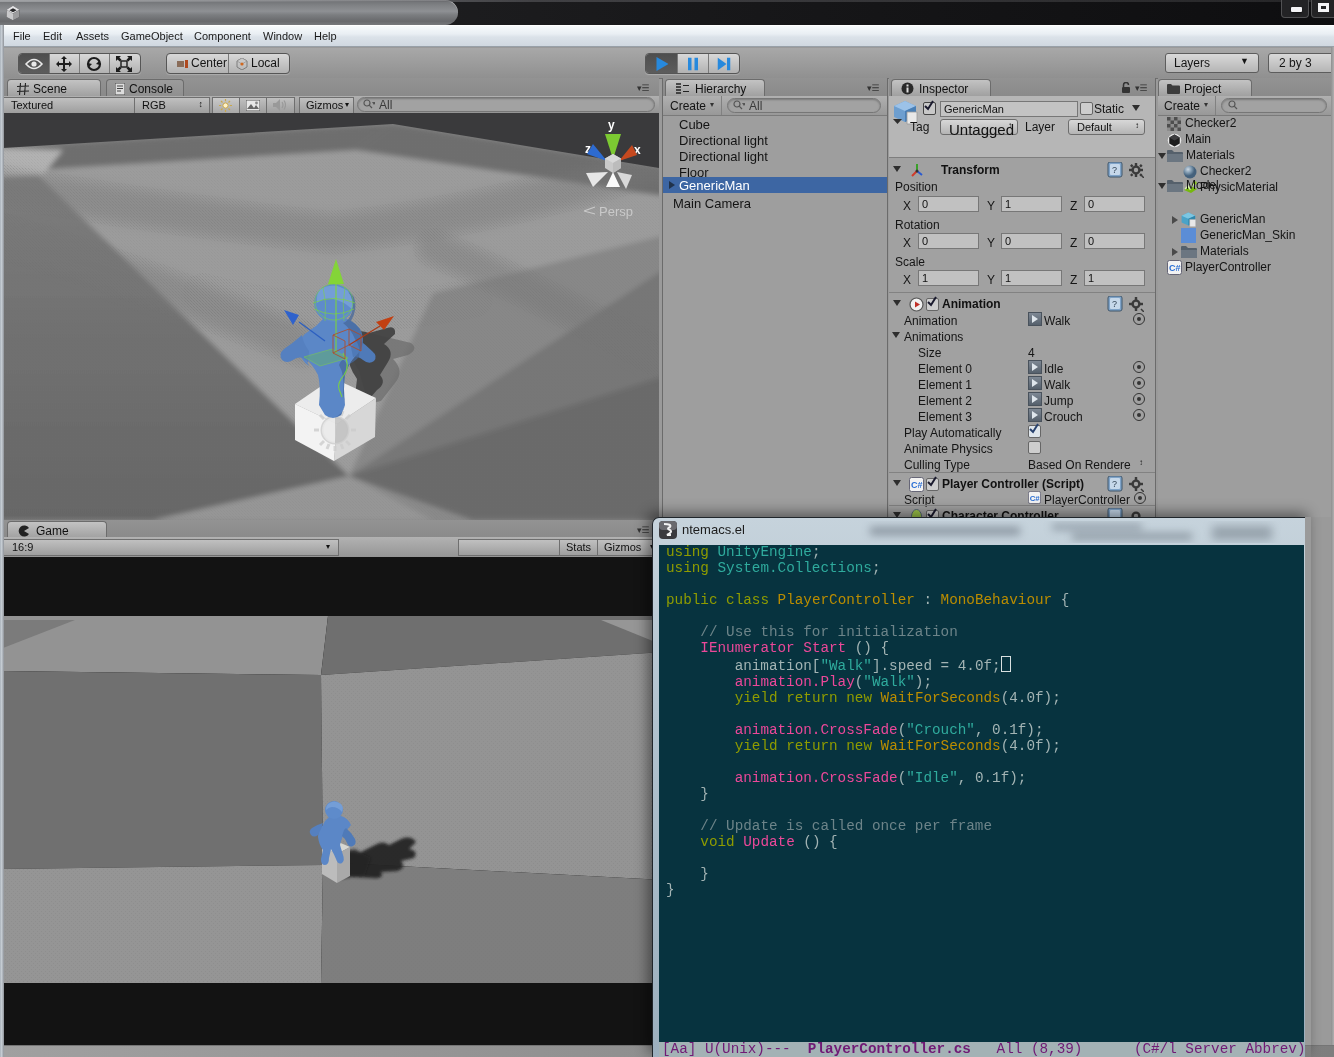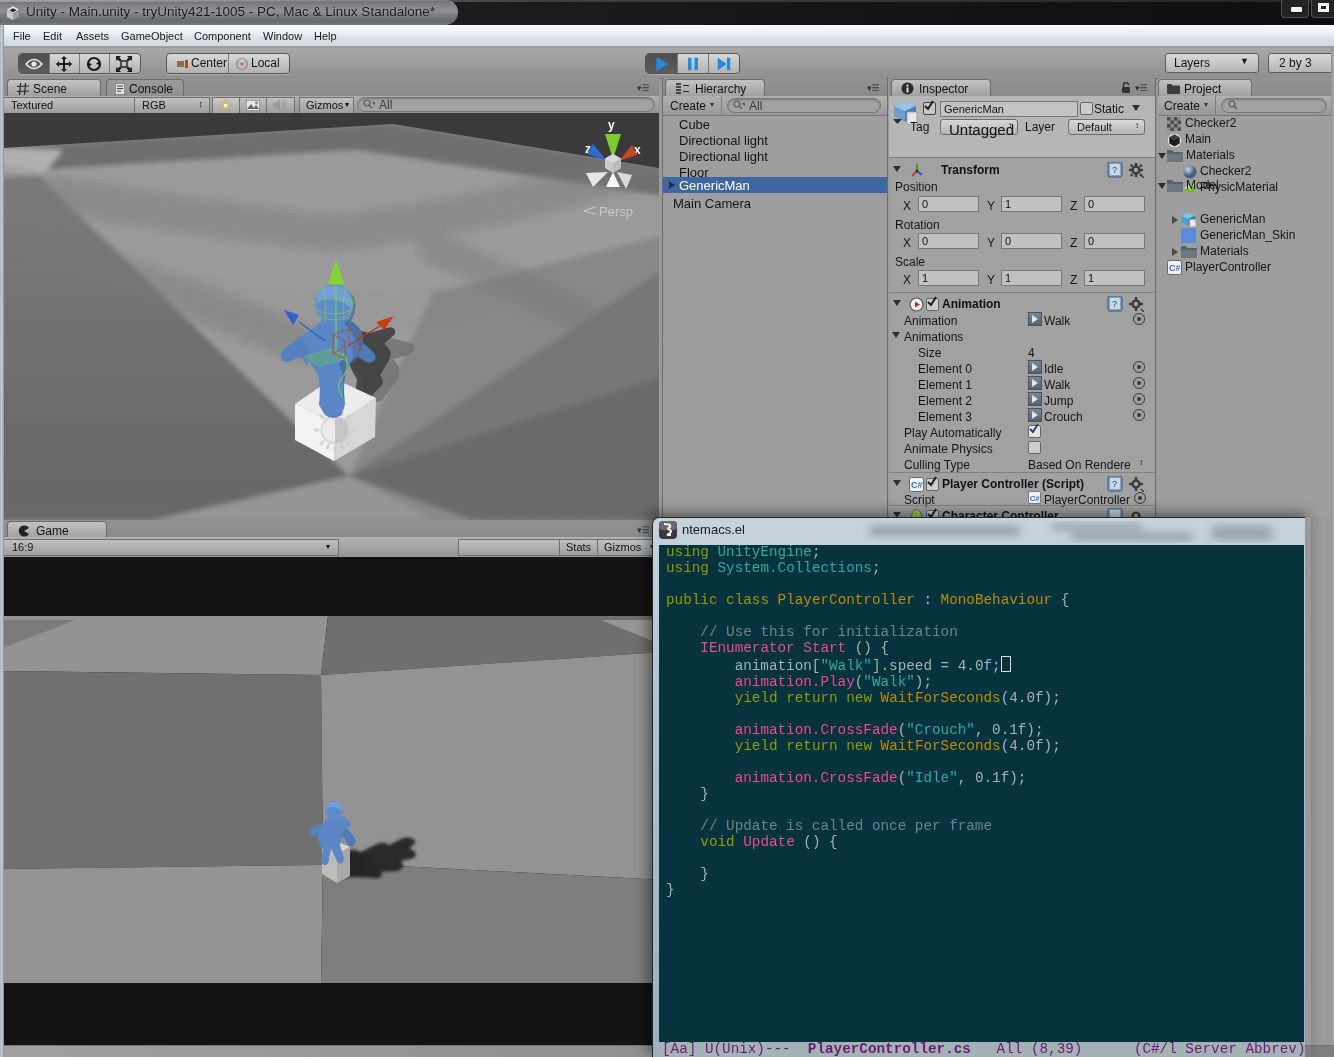--- a/index.html
+++ b/index.html
@@ -88,21 +88,20 @@
 <div id="titlebar" class="abs">
   <div class="pill abs"></div>
       <div class="gloss abs"></div>
   <svg id="ulogo" class="abs" viewBox="0 0 20 20">
     <path d="M10 1 L18 6 L18 15 L10 19 L2 15 L2 6 Z" fill="#2a2a2c"></path>
     <path d="M10 1 L18 6 L10 10.5 L2 6 Z" fill="#e4e4e6"></path>
     <path d="M10 10.5 L18 6 L18 15 L10 19 Z" fill="#9c9c9e"></path>
     <path d="M10 10.5 L2 6 L2 15 L10 19 Z" fill="#c8c8ca"></path>
     <path d="M10 4 L14.5 6.6 L10 9.2 L5.5 6.6 Z" fill="#2a2a2c"></path>
   </svg>
-  <div id="title-text" class="abs">Unity - Main.unity - tryUnity421-1005 - PC, Mac &amp; Linux Standalone*</div>
   <div class="abs" style="left:1281px;top:0;width:28px;height:18px;background:#232325;border:1px solid #515153;border-top:none;border-radius:0 0 4px 4px;box-sizing:border-box;">
     <div style="position:absolute;left:9px;top:7px;width:11px;height:5px;background:#f4f4f6;border-radius:1px;box-shadow:0 1px 2px rgba(0,0,0,.6);"></div>
   </div>
   <div class="abs" style="left:1311px;top:0;width:25px;height:18px;background:#232325;border:1px solid #515153;border-top:none;border-radius:0 0 0px 4px;box-sizing:border-box;">
     <div style="position:absolute;left:6px;top:3px;width:11px;height:9px;border:3px solid #f4f4f6;box-sizing:border-box;background:#232325;"></div>
   </div>
 </div>
 
 <div id="menubar" class="abs">
   <span style="left:13px">File</span>

